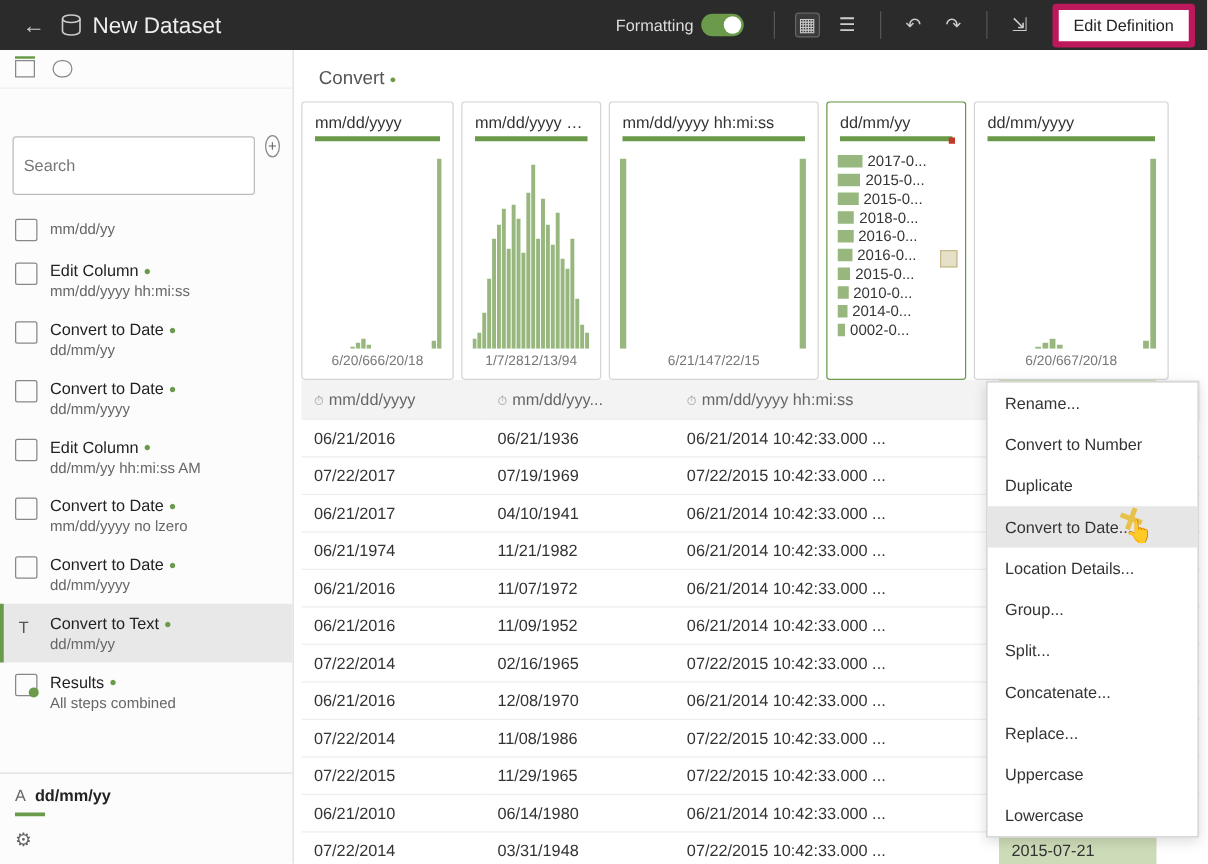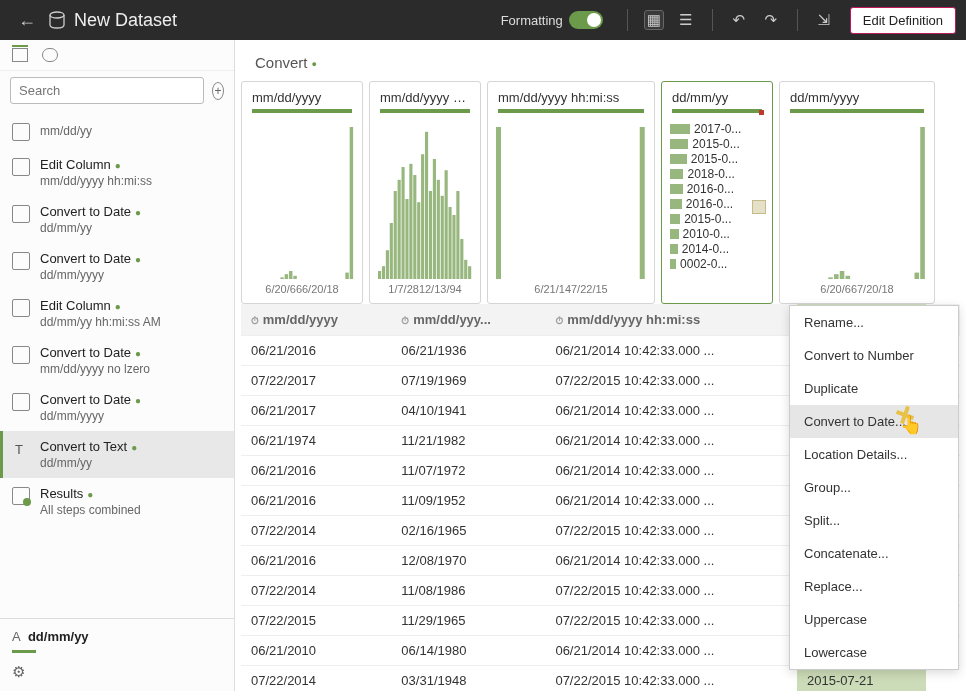--- a/index.html
+++ b/index.html
@@ -10,31 +10,31 @@
   .topbar .back { font-size:18px; padding:0 8px; cursor:pointer; color:#ccc; }
   .topbar .title-icon { width:18px; height:18px; margin:0 8px 0 4px; display:inline-block; }
   .topbar .title { font-size:18px; font-weight:400; flex:0 0 auto; }
   .topbar .spacer { flex:1; }
   .topbar .fmt-label { font-size:13px; margin-right:6px; color:#ddd;}
   .toggle { width:34px; height:18px; background:#6a9a4a; border-radius:9px; position:relative; margin-right:14px; cursor:pointer;}
   .toggle::after{content:"";position:absolute;right:2px;top:2px;width:14px;height:14px;background:#fff;border-radius:50%;}
   .vsep{width:1px;height:22px;background:#555;margin:0 10px;}
   .tb-icon{width:20px;height:20px;display:flex;align-items:center;justify-content:center;color:#ccc;margin:0 6px;cursor:pointer;font-size:15px;}
   .tb-icon.boxed{border:1px solid #666;border-radius:3px;background:#3a3a3a;padding:2px;}
-  .edit-btn{background:#fff;color:#222;border:1px solid #be185d;border-radius:3px;padding:5px 12px;font-size:13px;cursor:pointer;margin-left:10px;}
+  .edit-btn{background:#fff;color:#222;border:5px solid #be185d;border-radius:3px;padding:5px 12px;font-size:13px;cursor:pointer;margin-left:10px;}
   
   
   .main{display:flex;height:calc(691px - 40px);}
   .sidebar{width:235px;border-right:1px solid #ddd;display:flex;flex-direction:column;background:#fcfcfc;}
   .side-top{display:flex;align-items:center;gap:14px;padding:8px 12px;border-bottom:1px solid #eee;}
   .side-top .mini{width:16px;height:14px;border:1px solid #888;position:relative;cursor:pointer;}
   .side-top .mini.active::after{content:"";position:absolute;left:-1px;right:-1px;top:-4px;height:2px;background:#6a9a4a;}
   .side-top .mini.pill{border-radius:8px;}
   .search-row{display:flex;align-items:center;padding:6px 10px;gap:8px;}
-  .search-row input{flex:1;border:1px solid #bbb;border-radius:3px;padding:5px 8px;font-size:13px;}
+  .search-row input{flex:1;border:1px solid #bbb;border-radius:3px;padding:15px 8px;font-size:13px;margin-top:32px;}
   .add-circ{width:18px;height:18px;border:1px solid #888;border-radius:50%;display:flex;align-items:center;justify-content:center;font-size:12px;color:#666;cursor:pointer;}
   .steps{flex:1;overflow-y:auto;padding:4px 0;}
   .step{display:flex;gap:10px;padding:8px 12px;align-items:flex-start;cursor:pointer;}
   .step.active{background:#e8e8e8;border-left:3px solid #6a9a4a;padding-left:9px;}
   .step-ic{width:18px;height:18px;border:1px solid #888;border-radius:2px;flex:0 0 18px;margin-top:1px;position:relative;}
   .step-ic.text{border:none;}
   .step-ic.check::after{content:"";position:absolute;right:-2px;bottom:-2px;width:8px;height:8px;background:#6a9a4a;border-radius:50%;}
   .step-body .t{font-size:13px;color:#222;}
   .step-body .t .dot{color:#6a9a4a;font-size:10px;margin-left:4px;vertical-align:middle;}
   .step-body .s{font-size:12px;color:#666;margin-top:2px;}
@@ -59,21 +59,21 @@
   .col-list{padding:2px 8px 6px;font-size:12px;color:#333;}
   .col-list .li{display:flex;align-items:center;gap:4px;margin:1px 0;white-space:nowrap;overflow:hidden;}
   .col-list .li .lbar{height:10px;background:#97b77e;}
   .note-ic{position:absolute;top:118px;right:6px;width:14px;height:14px;background:#e6e0c8;border:1px solid #c5bb8a;}
   .red-tick{position:absolute;top:28px;right:8px;width:5px;height:5px;background:#c0392b;}
   
   
   .tbl-wrap{flex:1;overflow:auto;padding:0 6px;position:relative;}
   table{border-collapse:collapse;width:100%;}
   th,td{border-bottom:1px solid #eee;text-align:left;font-size:13px;white-space:nowrap;}
-  th{background:#f3f3f3;color:#666;font-weight:700;padding:8px 10px;}
+  th{background:#f3f3f3;color:#666;font-weight:400;padding:8px 10px;}
   td{padding:7px 10px;color:#333;}
   th .typ{font-size:10px;color:#999;margin-right:4px;}
   .col-sel{background:#cddcb8;}
   td.col-sel{background:#cddcb8;}
   th.col-sel{background:#cddcb8;color:#444;}
   
   
   .ctx{position:absolute;background:#fff;border:1px solid #ccc;box-shadow:0 3px 10px rgba(0,0,0,.15);width:170px;z-index:50;}
   .ctx .mi{padding:9px 14px;font-size:13px;color:#333;cursor:pointer;}
   .ctx .mi:hover,.ctx .mi.hov{background:#e6e6e6;}

